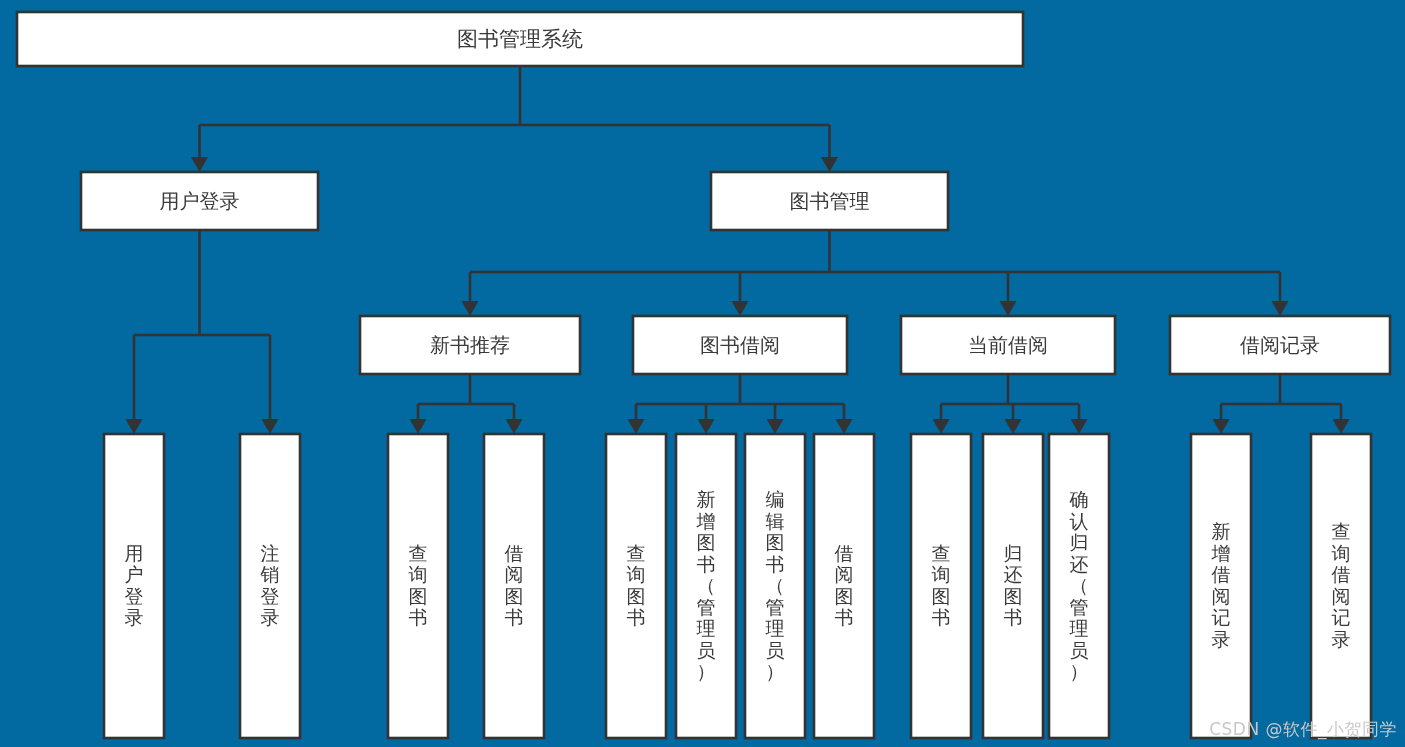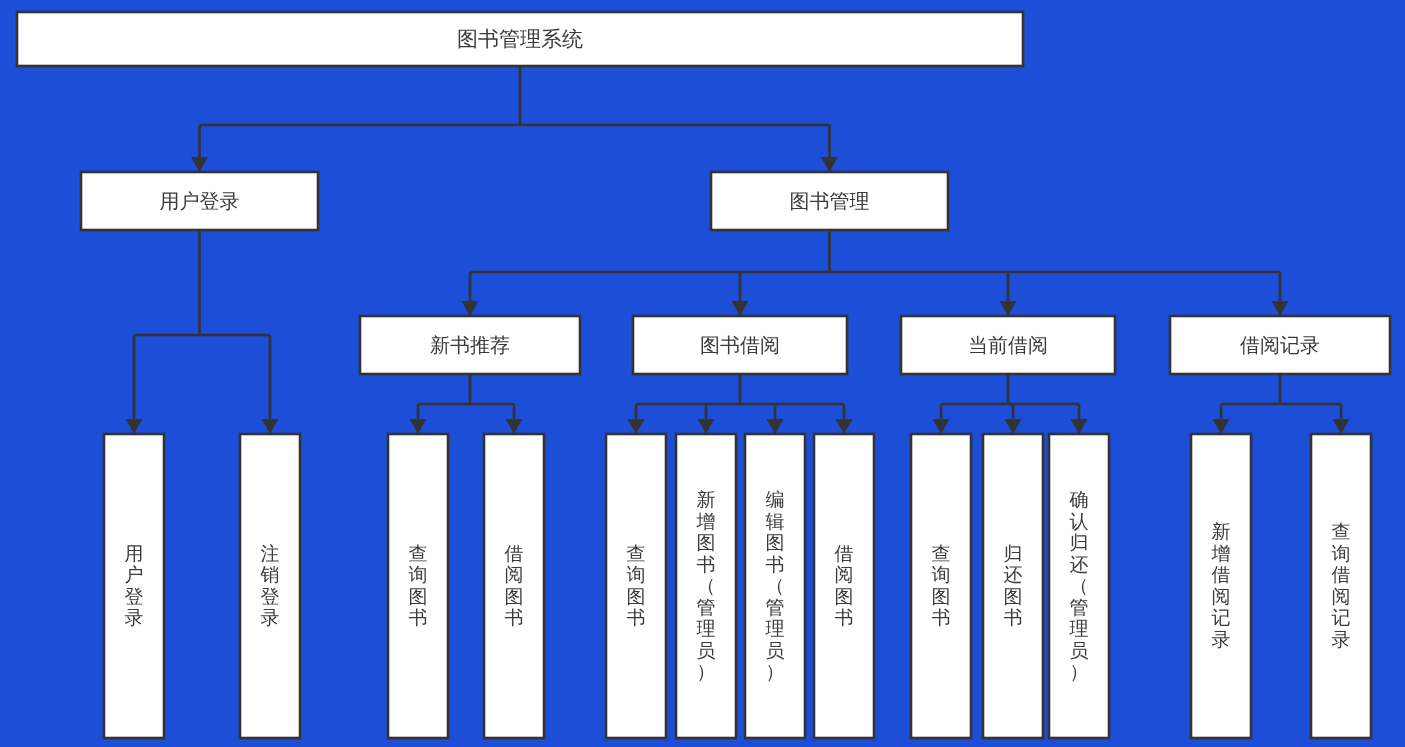--- a/index.html
+++ b/index.html
@@ -1,18 +1,18 @@
 <!DOCTYPE html>
 <html><head>
 <meta charset="utf-8">
 <style>
   html,body{margin:0;padding:0;background:#ffffff;}
   body{width:1405px;height:747px;overflow:hidden;
        font-family:"DejaVu Sans","Liberation Sans",sans-serif;}
-  #canvas{position:relative;width:1405px;height:747px;background:#1d4ed8;}
+  #canvas{position:relative;width:1405px;height:747px;background:#0369a1;}
   svg{position:absolute;left:0;top:0;width:1405px;height:747px;}
 
   .node-box{fill:#ffffff;stroke:#333333;stroke-width:2.6;}
   .conn{stroke:#333333;stroke-width:2.6;fill:none;stroke-linecap:butt;}
   .arrow-head{fill:#333333;}
 
   .lbl{font-family:"DejaVu Sans","Liberation Sans",sans-serif;
        fill:#3a3a3a;text-anchor:middle;dominant-baseline:middle;}
   .lbl-root{font-size:21px;}
   .lbl-l2{font-size:20px;}
@@ -208,13 +208,14 @@
       </g>
       <g>
         <rect class="node-box" x="1191" y="434" width="60" height="304"></rect>
         <text class="lbl lbl-leaf" x="1221" font-size="19.00px"><tspan x="1221" y="532.25">新</tspan><tspan x="1221" y="553.75">增</tspan><tspan x="1221" y="575.25">借</tspan><tspan x="1221" y="596.75">阅</tspan><tspan x="1221" y="618.25">记</tspan><tspan x="1221" y="639.75">录</tspan></text>
       </g>
       <g>
         <rect class="node-box" x="1311" y="434" width="60" height="304"></rect>
         <text class="lbl lbl-leaf" x="1341" font-size="19.00px"><tspan x="1341" y="532.25">查</tspan><tspan x="1341" y="553.75">询</tspan><tspan x="1341" y="575.25">借</tspan><tspan x="1341" y="596.75">阅</tspan><tspan x="1341" y="618.25">记</tspan><tspan x="1341" y="639.75">录</tspan></text>
       </g>
     </svg>
+  <div class="watermark">CSDN @软件_小贺同学</div>
 </div>
 
 </body></html>

